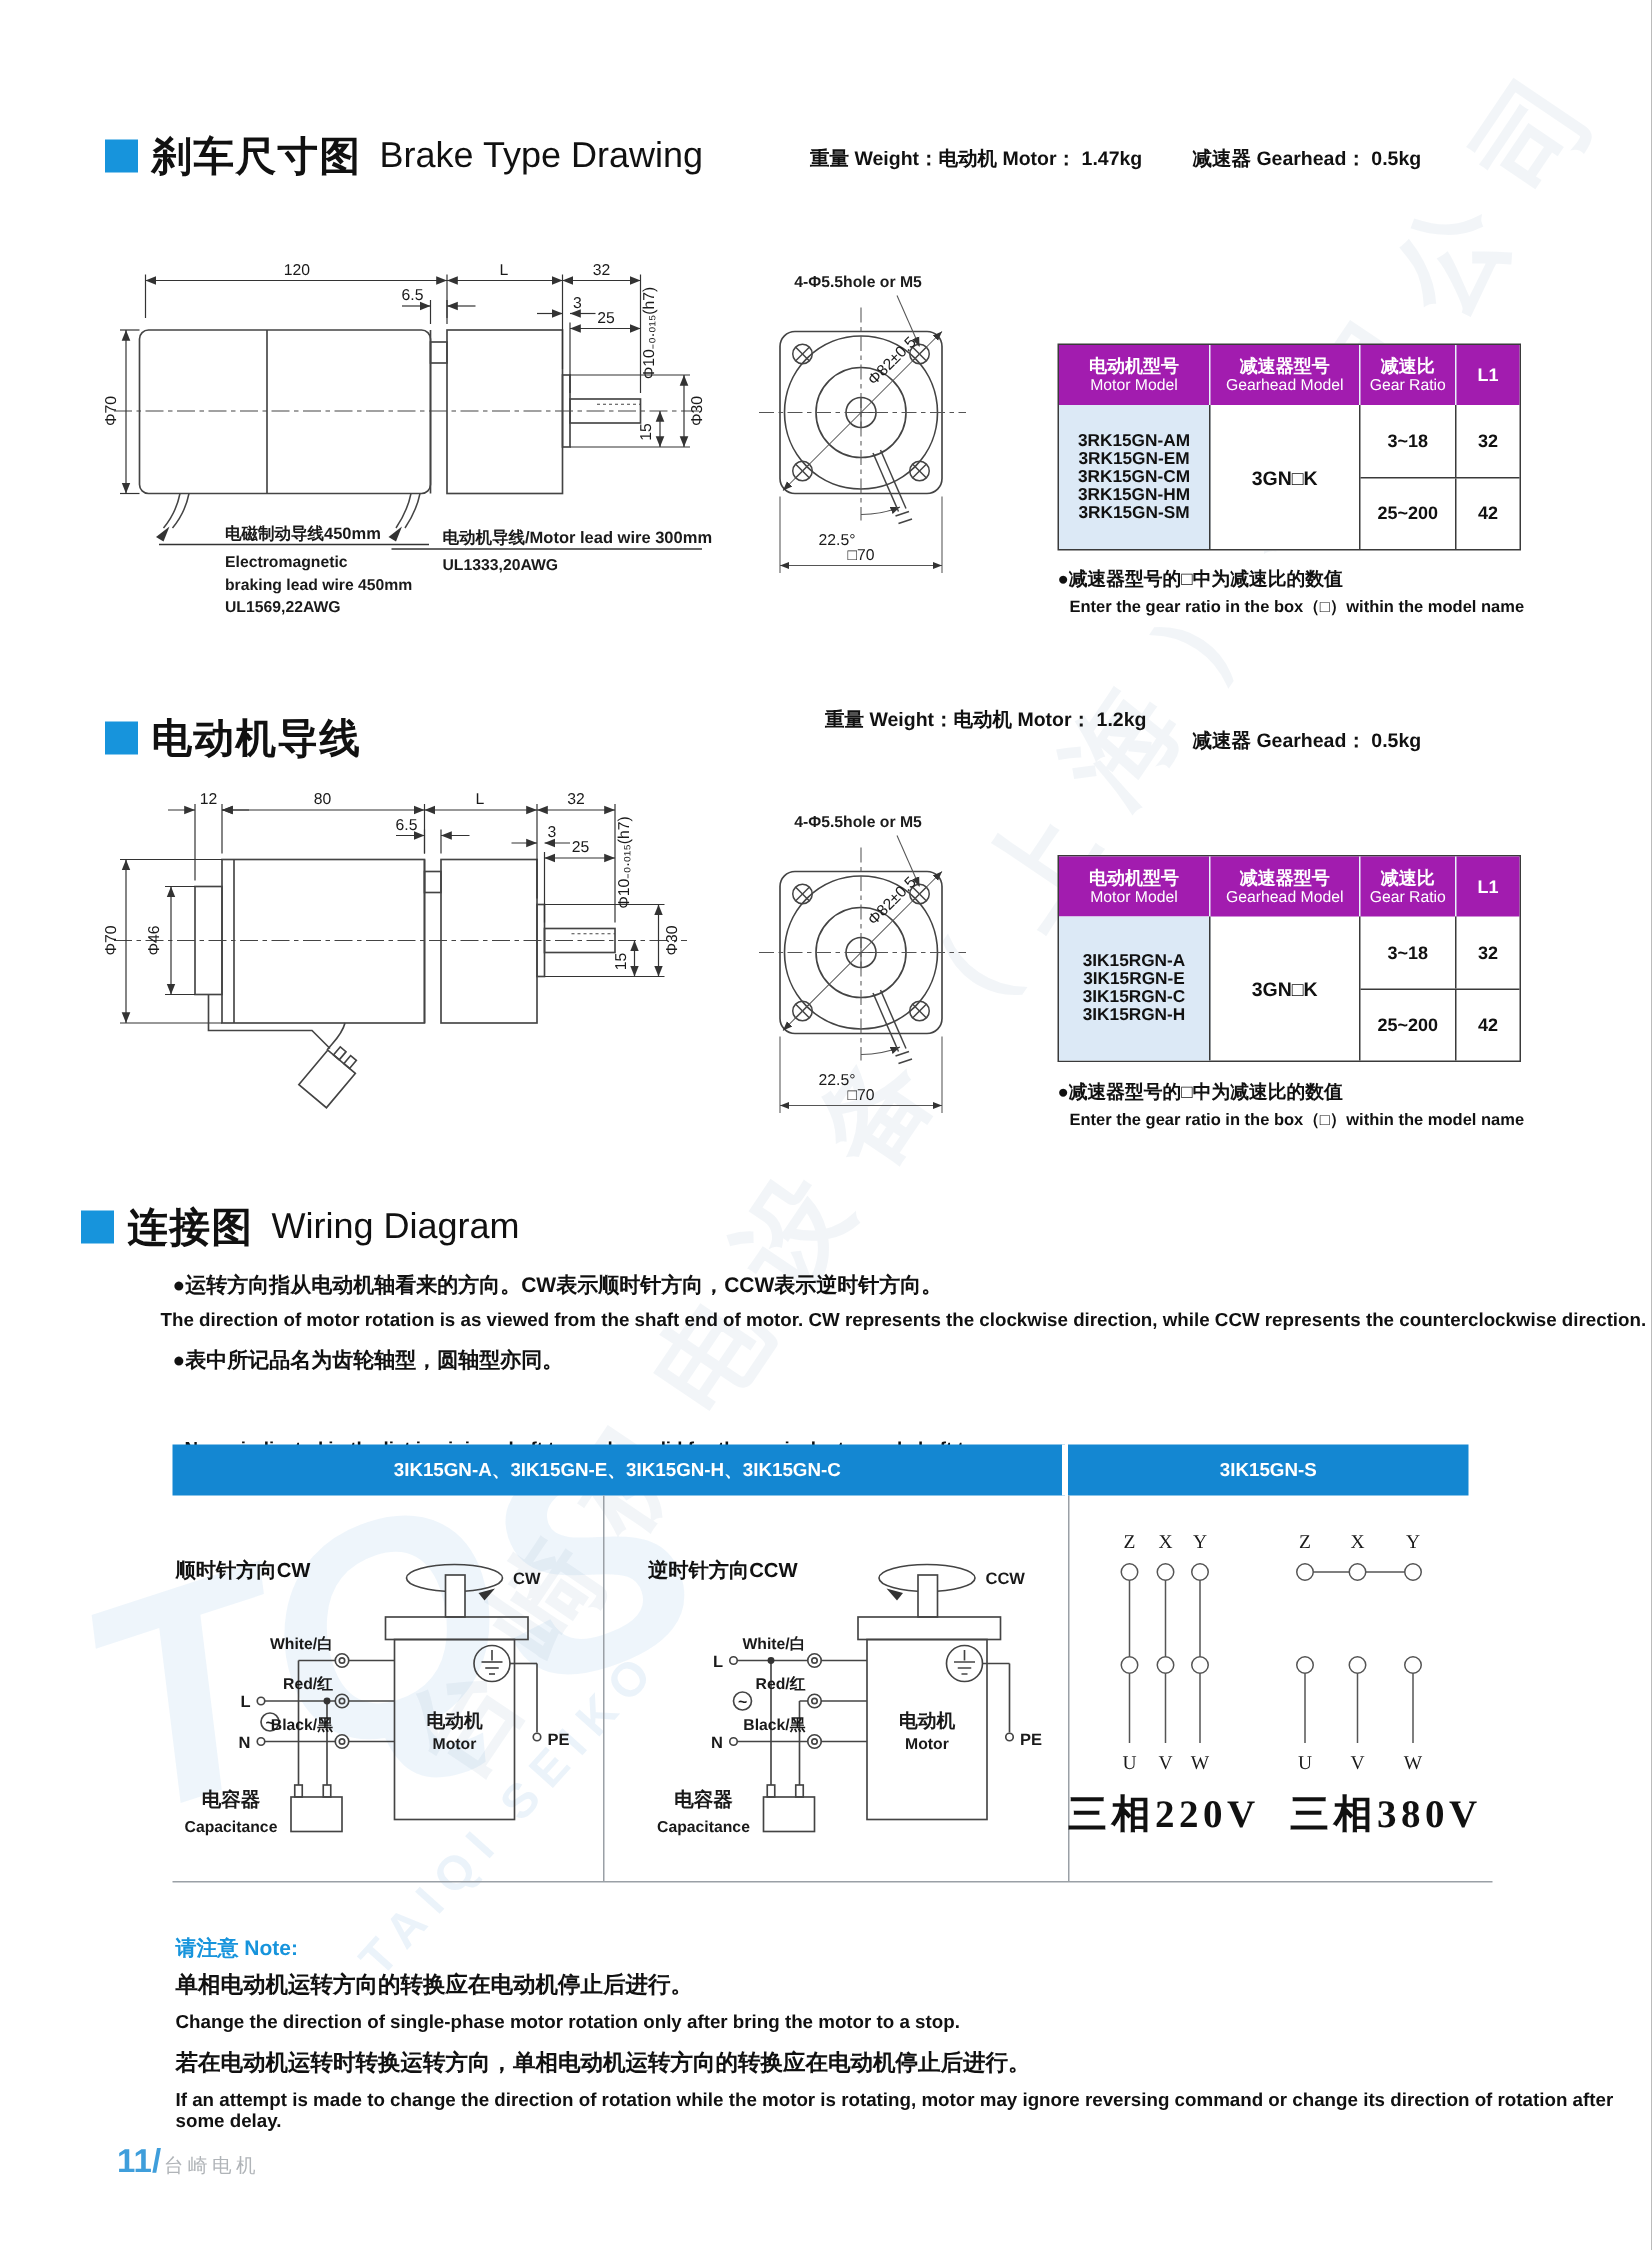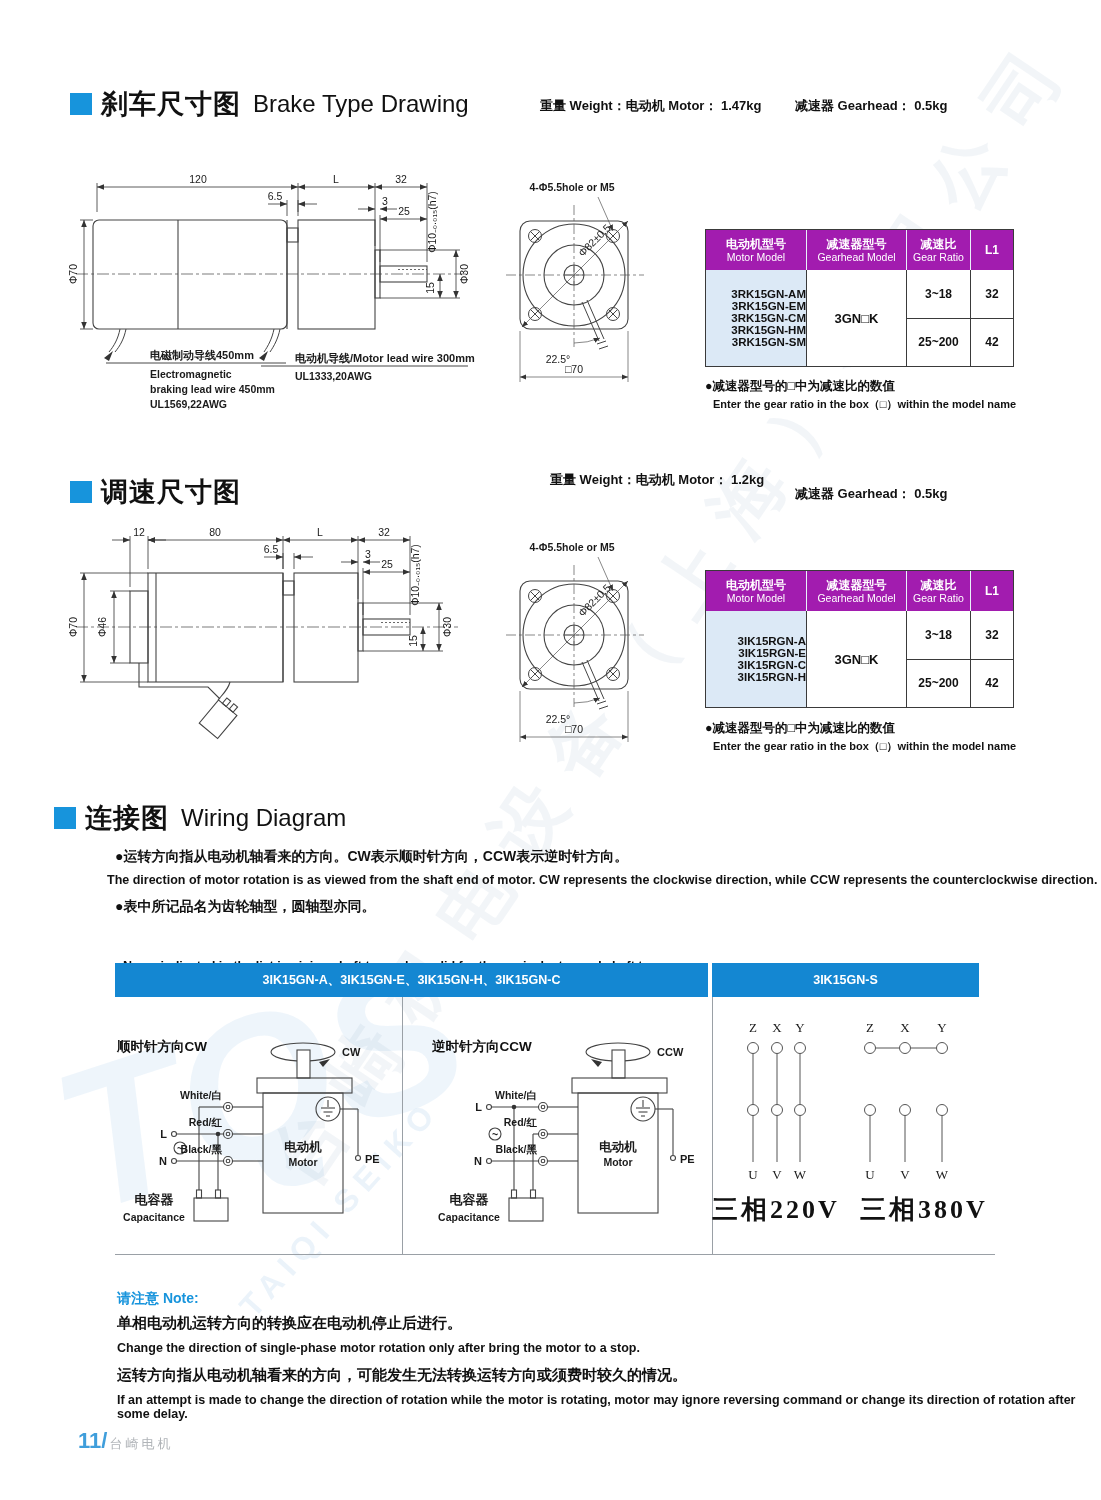--- a/index.html
+++ b/index.html
@@ -21,21 +21,21 @@
   .wlabel{font-size:13px;font-weight:600;}
   
   .dtable{position:absolute;width:309px;border:1px solid #3a3a3a;box-sizing:border-box;background:#fff;}
   .dt-head{display:flex;height:40px;background:#a21caf;color:#fff;text-align:center;}
   .dt-hcell{display:flex;flex-direction:column;justify-content:center;border-right:1px solid #e8f2fa;box-sizing:border-box;}
   .dt-hcell:last-child{border-right:none;}
   .h-cn{font-size:12px;font-weight:bold;line-height:14px;}
   .h-en{font-size:10.5px;line-height:13px;}
   .dt-body{display:flex;height:96px;}
   .colm{width:101px;background:#dce9f6;border-right:1px solid #3a3a3a;box-sizing:border-box;
-        display:flex;flex-direction:column;justify-content:center;text-align:right;}
+        display:flex;flex-direction:column;justify-content:center;text-align:center;}
   .mrow{font-size:11.5px;font-weight:bold;color:#111;}
   .colg{width:100px;border-right:1px solid #3a3a3a;box-sizing:border-box;display:flex;align-items:center;justify-content:center;
         font-size:13px;font-weight:bold;}
   .colr{flex:1;display:flex;flex-direction:column;}
   .rrow{flex:1;display:flex;}
   .rrow.first{border-bottom:1px solid #3a3a3a;}
   .rcell{width:64px;border-right:1px solid #3a3a3a;box-sizing:border-box;display:flex;align-items:center;justify-content:center;
          font-size:12px;font-weight:bold;}
   .lcell{flex:1;display:flex;align-items:center;justify-content:center;font-size:12px;font-weight:bold;}
   .tnote-cn{font-size:12.5px;font-weight:bold;}
@@ -235,21 +235,21 @@
       </div>
     </div>
   </div>
   <div class="abs" style="left:705px;top:378px;">
     <div class="tnote-cn">●减速器型号的□中为减速比的数值</div>
     <div class="tnote-en">Enter the gear ratio in the box（□）within the model name</div>
   </div>
 
   <div class="abs sec-head" style="left:70px;top:474px;">
     <div class="sq"></div>
-    <span class="t-cn">调速尺寸图</span>
+    <span class="t-cn">电动机导线</span>
   </div>
   <div class="abs wlabel" style="left:550px;top:471px;">重量 Weight：电动机 Motor： 1.2kg</div>
   <div class="abs wlabel" style="left:795px;top:485px;">减速器 Gearhead： 0.5kg</div>
 
   <svg class="abs" style="left:68px;top:515px;" width="430" height="262" viewBox="0 0 430 262">
     <g stroke="#444" fill="none" stroke-width="1.1">
       <rect x="62" y="76" width="18" height="72"></rect>
       <rect x="80" y="58" width="135" height="109"></rect>
       <line x1="88" y1="58" x2="88" y2="167"></line>
       <line x1="215" y1="58" x2="215" y2="167"></line>
@@ -562,21 +562,21 @@
     <text class="ser" x="155" y="163" text-anchor="middle">U</text>
     <text class="ser" x="190" y="163" text-anchor="middle">V</text>
     <text class="ser" x="227" y="163" text-anchor="middle">W</text>
   </svg>
   <div class="phase" style="left:712px;top:1192px;">三相220V</div>
   <div class="phase" style="left:860px;top:1192px;">三相380V</div>
 
   <div class="abs note-title" style="left:117px;top:1290px;">请注意 Note:</div>
   <div class="abs note-cn" style="left:117px;top:1314px;">单相电动机运转方向的转换应在电动机停止后进行。</div>
   <div class="abs note-en" style="left:117px;top:1341px;">Change the direction of single-phase motor rotation only after bring the motor to a stop.</div>
-  <div class="abs note-cn" style="left:117px;top:1366px;">运转方向指从电动机轴看来的方向，可能发生无法转换运转方向或须费时较久的情况。</div>
+  <div class="abs note-cn" style="left:117px;top:1366px;">若在电动机运转时转换运转方向，单相电动机运转方向的转换应在电动机停止后进行。</div>
   <div class="abs note-en" style="left:117px;top:1393px;">If an attempt is made to change the direction of rotation while the motor is rotating, motor may ignore reversing command or change its direction of rotation after some delay.</div>
 
   <div class="abs" style="left:78px;top:1428px;display:flex;align-items:baseline;">
     <span class="foot-page">11/</span>
     <span class="foot-brand">台崎电机</span>
   </div>
 
 </div>
 
 </body></html>

